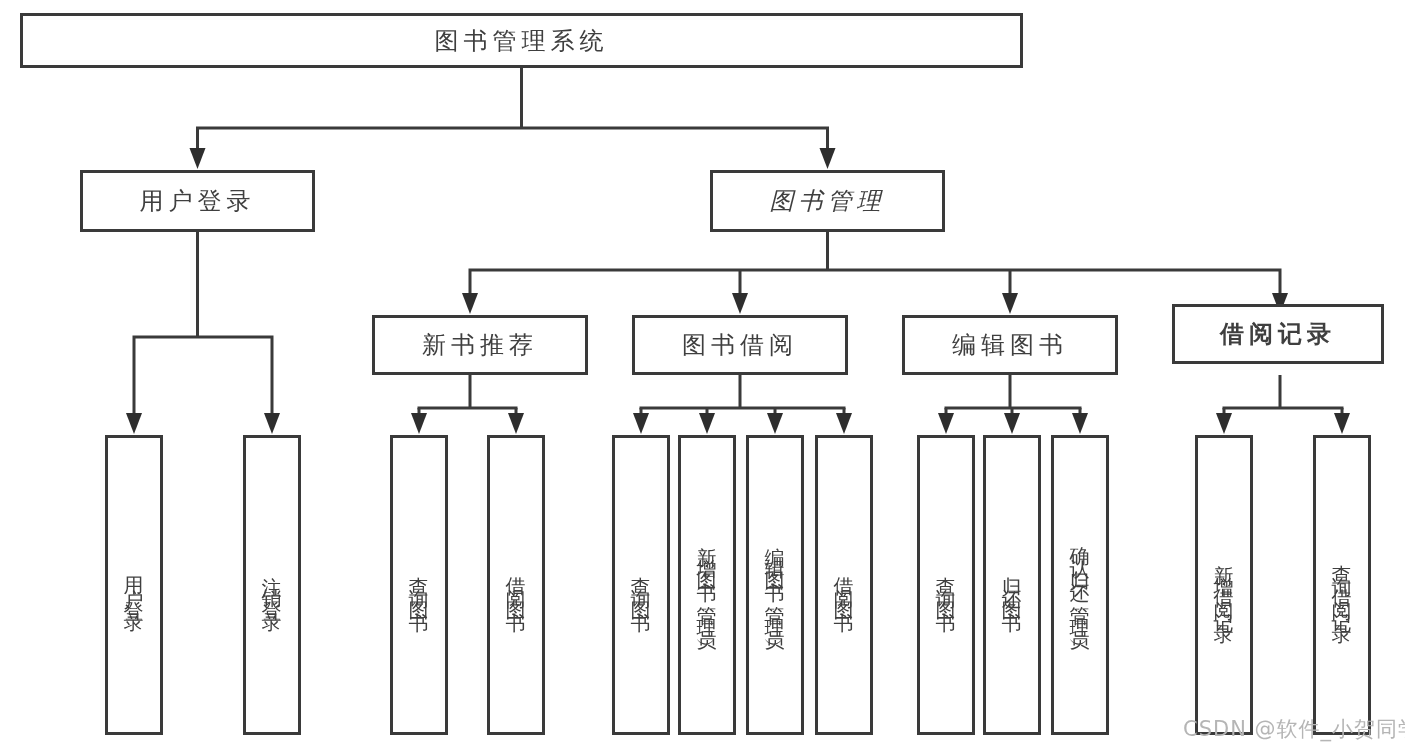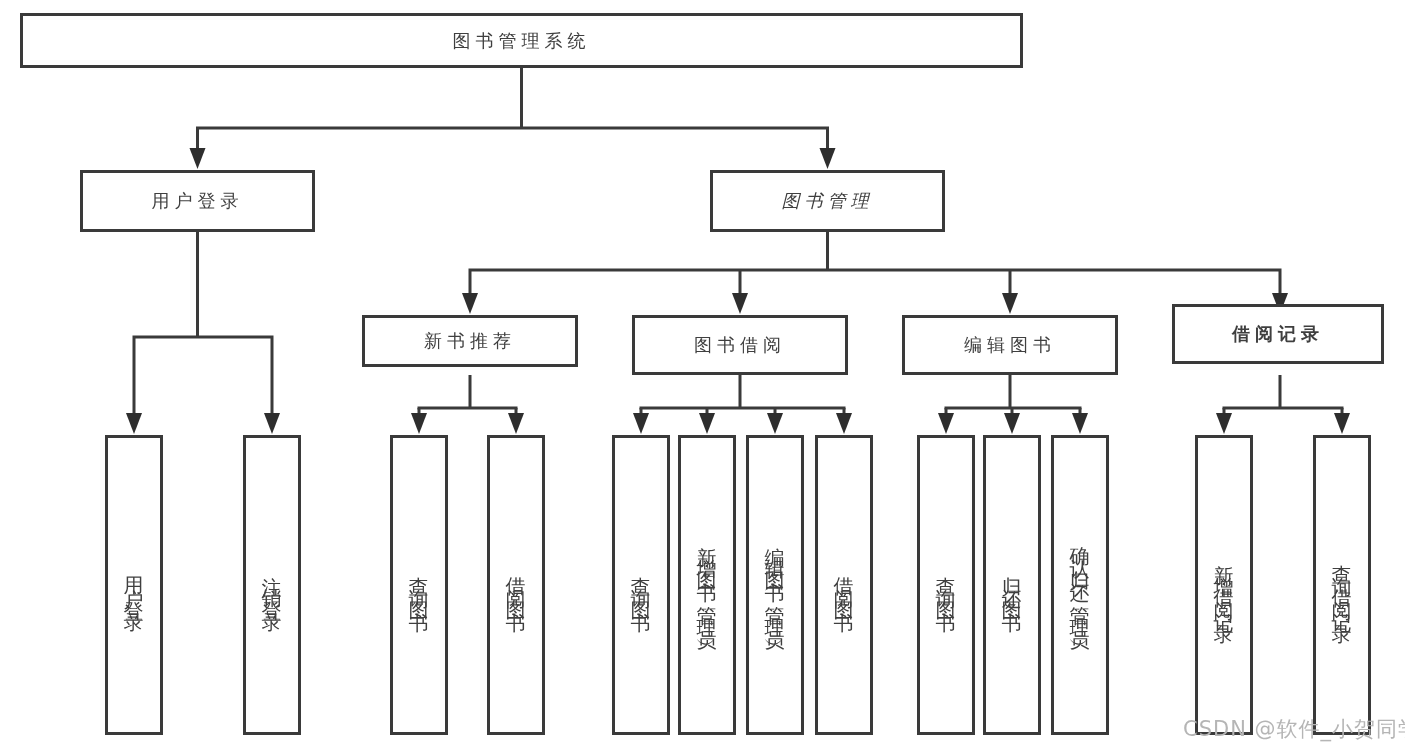--- a/index.html
+++ b/index.html
@@ -14,21 +14,21 @@
   .connectors path{stroke:#3a3a3a;stroke-width:3;fill:none;}
   .connectors polygon{fill:#2e2e2e;stroke:none;}
   .box{
     position:absolute;
     box-sizing:border-box;
     border:3px solid #3a3a3a;
     background:#ffffff;
     display:flex;align-items:center;justify-content:center;
     color:#3f3f3f;
   }
-  .hlabel{font-size:18px;letter-spacing:5px;white-space:nowrap;}
+  .hlabel{font-size:24px;letter-spacing:5px;white-space:nowrap;}
   .leaf{width:58px;height:300px;top:435px;}
   .leaf .vlabel{
     writing-mode:vertical-rl;
     text-orientation:mixed;
     font-size:20px;
     letter-spacing:12px;
     line-height:1;
     white-space:nowrap;
   }
   .watermark{
@@ -81,21 +81,21 @@
     <span class="hlabel">图书管理系统</span>
   </div>
 
   <div class="box" style="left:80px;top:170px;width:235px;height:62px;">
     <span class="hlabel">用户登录</span>
   </div>
   <div class="box" style="left:710px;top:170px;width:235px;height:62px;font-style:italic;">
     <span class="hlabel">图书管理</span>
   </div>
 
-  <div class="box" style="left:362px;top:315px;width:216px;height:52px;">
+  <div class="box" style="left:372px;top:315px;width:216px;height:60px;">
     <span class="hlabel">新书推荐</span>
   </div>
   <div class="box" style="left:632px;top:315px;width:216px;height:60px;">
     <span class="hlabel">图书借阅</span>
   </div>
   <div class="box" style="left:902px;top:315px;width:216px;height:60px;">
     <span class="hlabel">编辑图书</span>
   </div>
   <div class="box" style="left:1172px;top:304px;width:212px;height:60px;font-weight:bold;">
     <span class="hlabel">借阅记录</span>

